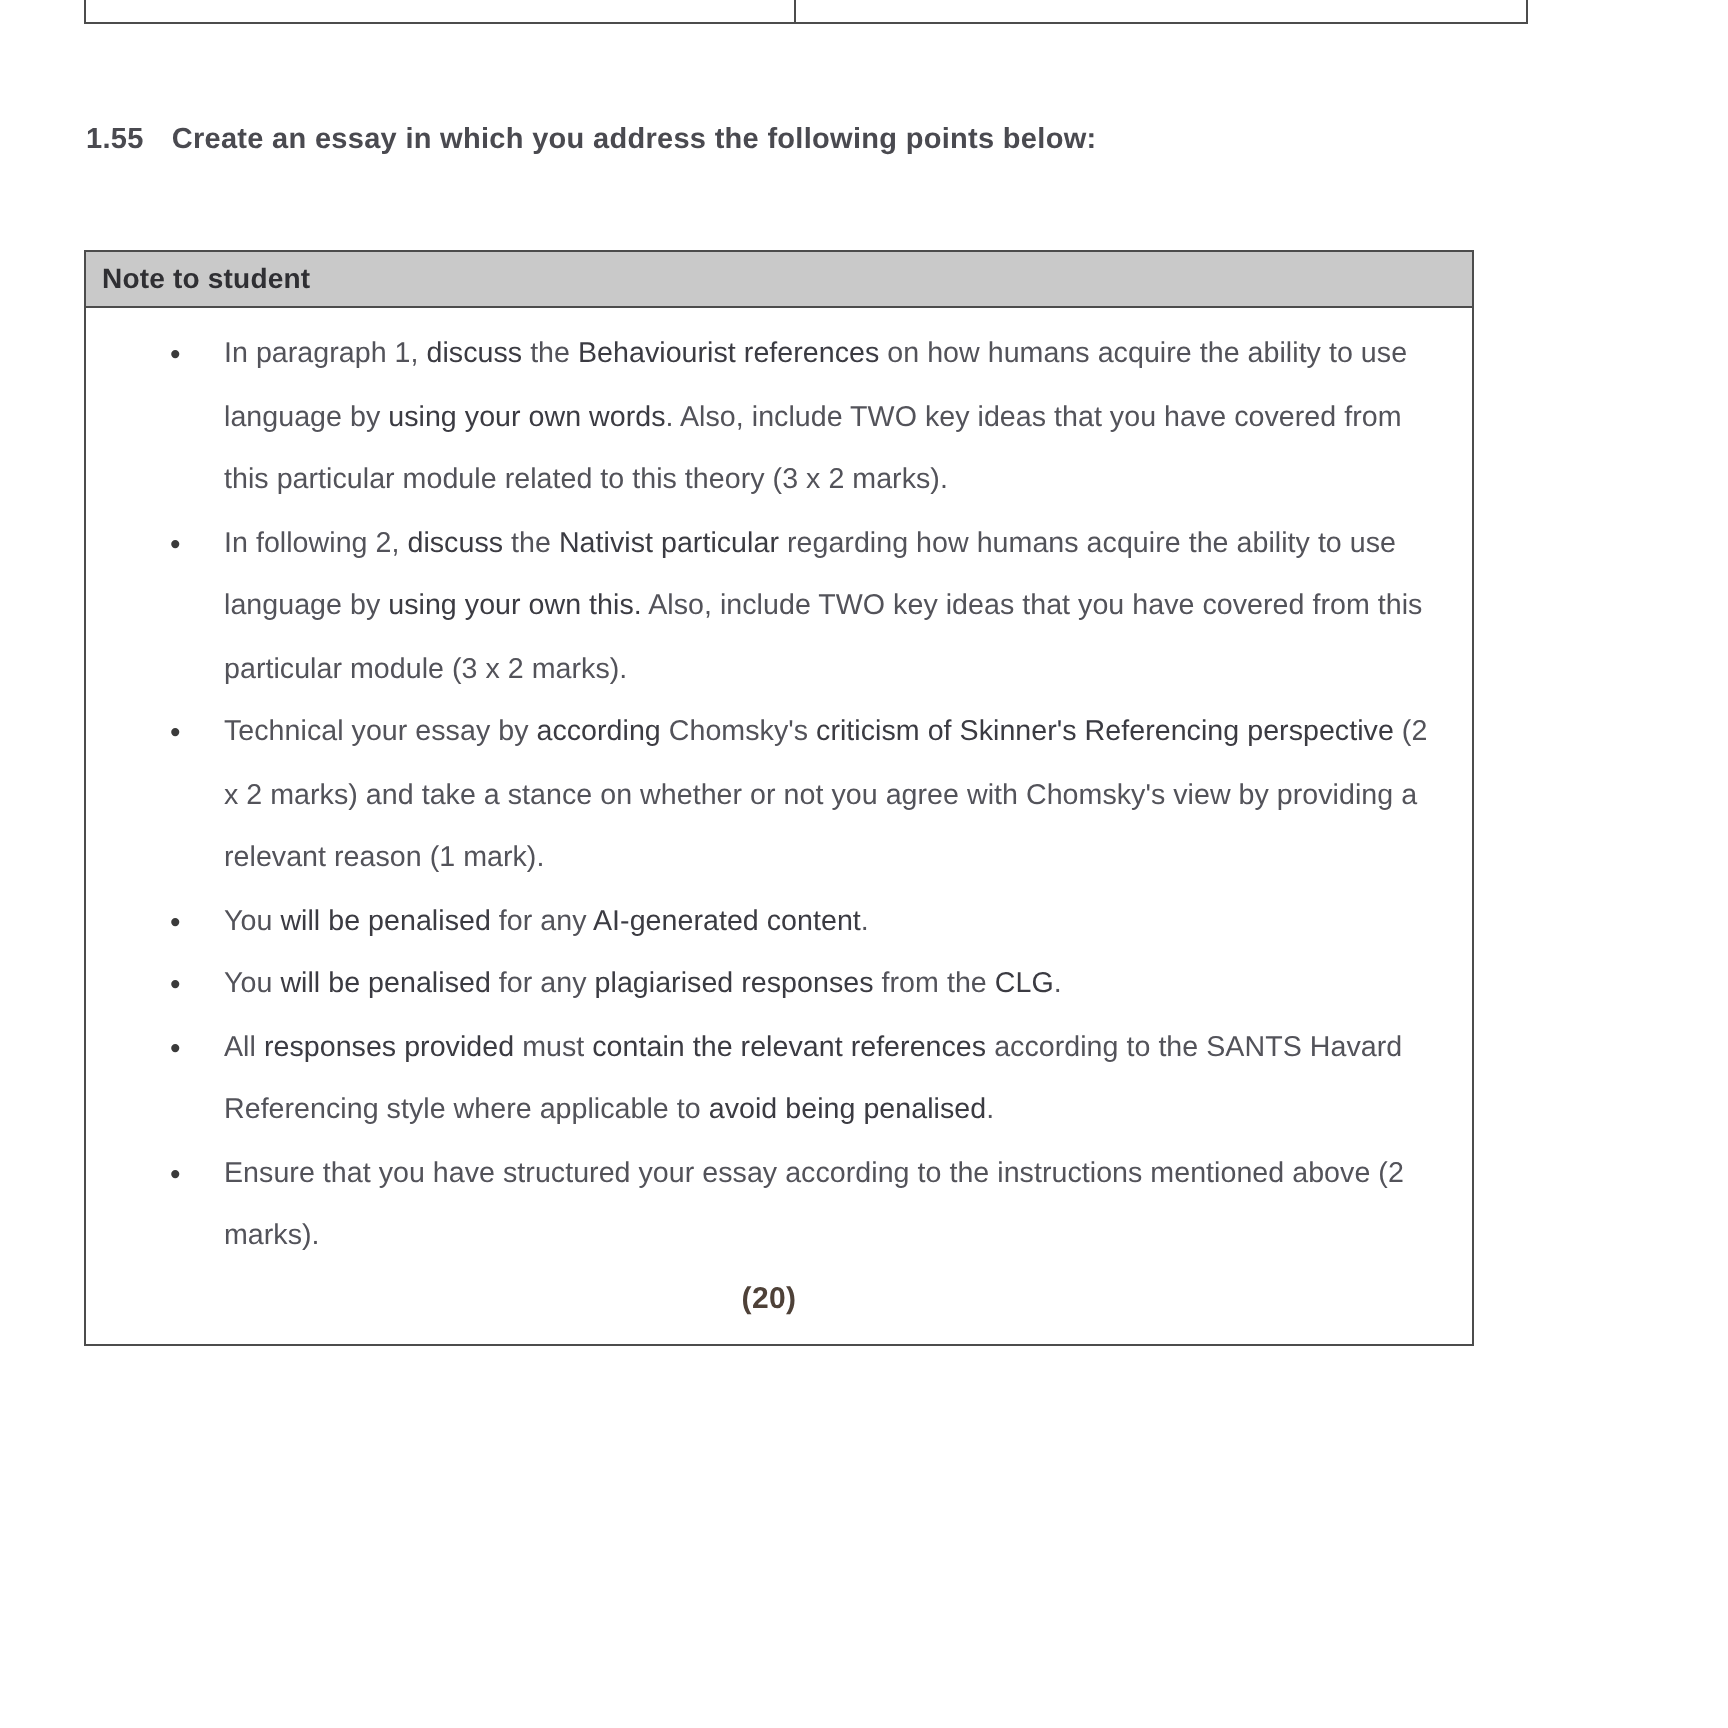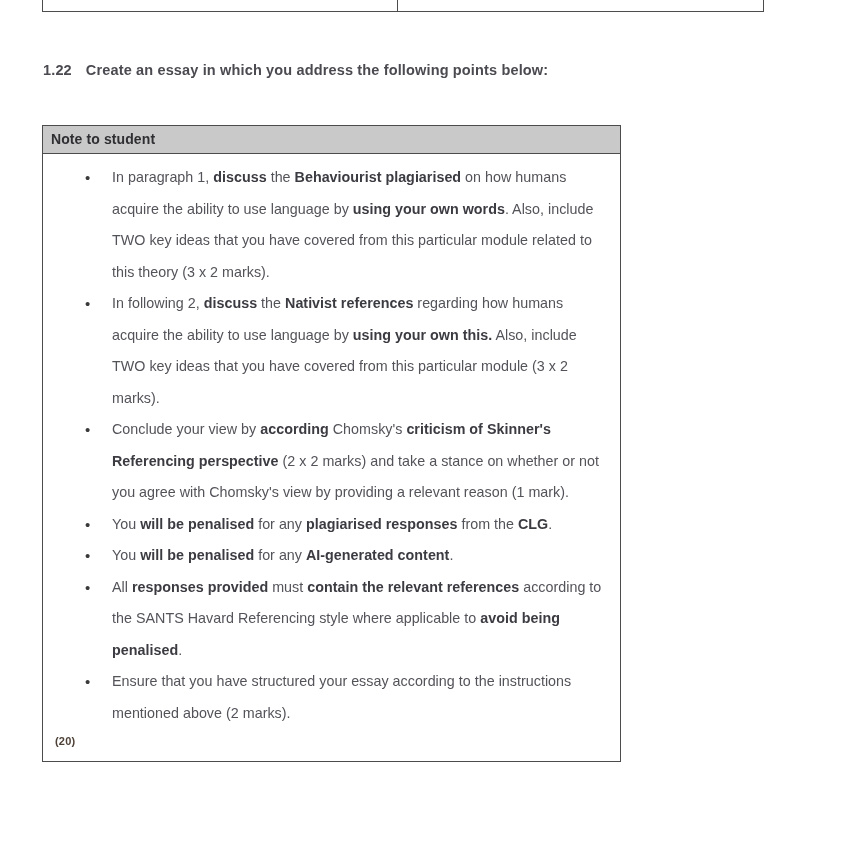--- a/index.html
+++ b/index.html
@@ -51,21 +51,21 @@
   }
   .question-line .q-num {
     margin-right: 14px;
   }
 
   
   .note-box {
     position: absolute;
     left: 42px;
     top: 125px;
-    width: 579px;
+    width: 695px;
     box-sizing: border-box;
     border: 1.5px solid #4c4c4c;
     background: #ffffff;
   }
   .note-header {
     background: #c9c9c9;
     border-bottom: 1.5px solid #4c4c4c;
     padding: 5px 8px 6px 8px;
     font-size: 14px;
     font-weight: bold;
@@ -94,57 +94,57 @@
     content: "\2022";
     position: absolute;
     left: 30px;
     top: 0;
     font-size: 15px;
     color: #3a3a3a;
     line-height: 31.5px;
   }
   ul.bullets > li b,
   ul.bullets > li strong {
-    font-weight: bold;
+    font-weight: normal;
     color: #3b3b42;
   }
   li.subheading {
     font-weight: bold;
     text-decoration: underline;
     color: #3b3b42;
   }
 
   .marks-total {
-    text-align: left;
-    font-size: 11px;
+    text-align: center;
+    font-size: 15px;
     font-weight: bold;
     color: #4e4138;
     padding: 6px 10px 4px 0;
     letter-spacing: 0.2px;
   }
 </style>
 </head>
 <body>
 
 <div class="top-table-fragment">
   <div class="cell-left"></div>
   <div class="cell-right"></div>
 </div>
 
 <div class="question-line">
-  <span class="q-num">1.22</span><span>Create an essay in which you address the following points below:</span>
+  <span class="q-num">1.55</span><span>Create an essay in which you address the following points below:</span>
 </div>
 
 <div class="note-box">
   <div class="note-header">Note to student</div>
   <div class="note-body">
     <ul class="bullets" id="instruction-list">
-        <li class="bulleted"><span>In paragraph 1, </span><b>discuss</b><span> the </span><b>Behaviourist plagiarised</b><span> on how humans acquire the ability to use language by </span><b>using your own words</b><span>. Also, include TWO key ideas that you have covered from this particular module related to this theory (3 x 2 marks).</span></li>
-        <li class="bulleted"><span>In following 2, </span><b>discuss</b><span> the </span><b>Nativist references</b><span> regarding how humans acquire the ability to use language by </span><b>using your own this.</b><span> Also, include TWO key ideas that you have covered from this particular module (3 x 2 marks).</span></li>
-        <li class="bulleted"><span>Conclude your view by </span><b>according</b><span> Chomsky's </span><b>criticism of Skinner's Referencing perspective</b><span> (2 x 2 marks) and take a stance on whether or not you agree with Chomsky's view by providing a relevant reason (1 mark).</span></li>
+        <li class="bulleted"><span>In paragraph 1, </span><b>discuss</b><span> the </span><b>Behaviourist references</b><span> on how humans acquire the ability to use language by </span><b>using your own words</b><span>. Also, include TWO key ideas that you have covered from this particular module related to this theory (3 x 2 marks).</span></li>
+        <li class="bulleted"><span>In following 2, </span><b>discuss</b><span> the </span><b>Nativist particular</b><span> regarding how humans acquire the ability to use language by </span><b>using your own this.</b><span> Also, include TWO key ideas that you have covered from this particular module (3 x 2 marks).</span></li>
+        <li class="bulleted"><span>Technical your essay by </span><b>according</b><span> Chomsky's </span><b>criticism of Skinner's Referencing perspective</b><span> (2 x 2 marks) and take a stance on whether or not you agree with Chomsky's view by providing a relevant reason (1 mark).</span></li>
+        <li class="bulleted"><span>You </span><b>will be penalised</b><span> for any </span><b>AI-generated content</b><span>.</span></li>
         <li class="bulleted"><span>You </span><b>will be penalised</b><span> for any </span><b>plagiarised responses</b><span> from the </span><b>CLG</b><span>.</span></li>
-        <li class="bulleted"><span>You </span><b>will be penalised</b><span> for any </span><b>AI-generated content</b><span>.</span></li>
         <li class="bulleted"><span>All </span><b>responses provided</b><span> must </span><b>contain the relevant references</b><span> according to the SANTS Havard Referencing style where applicable to </span><b>avoid being penalised</b><span>.</span></li>
         <li class="bulleted"><span>Ensure that you have structured your essay according to the instructions mentioned above (2 marks).</span></li>
       </ul>
     <div class="marks-total">(20)</div>
   </div>
 </div>
 
 </body></html>

